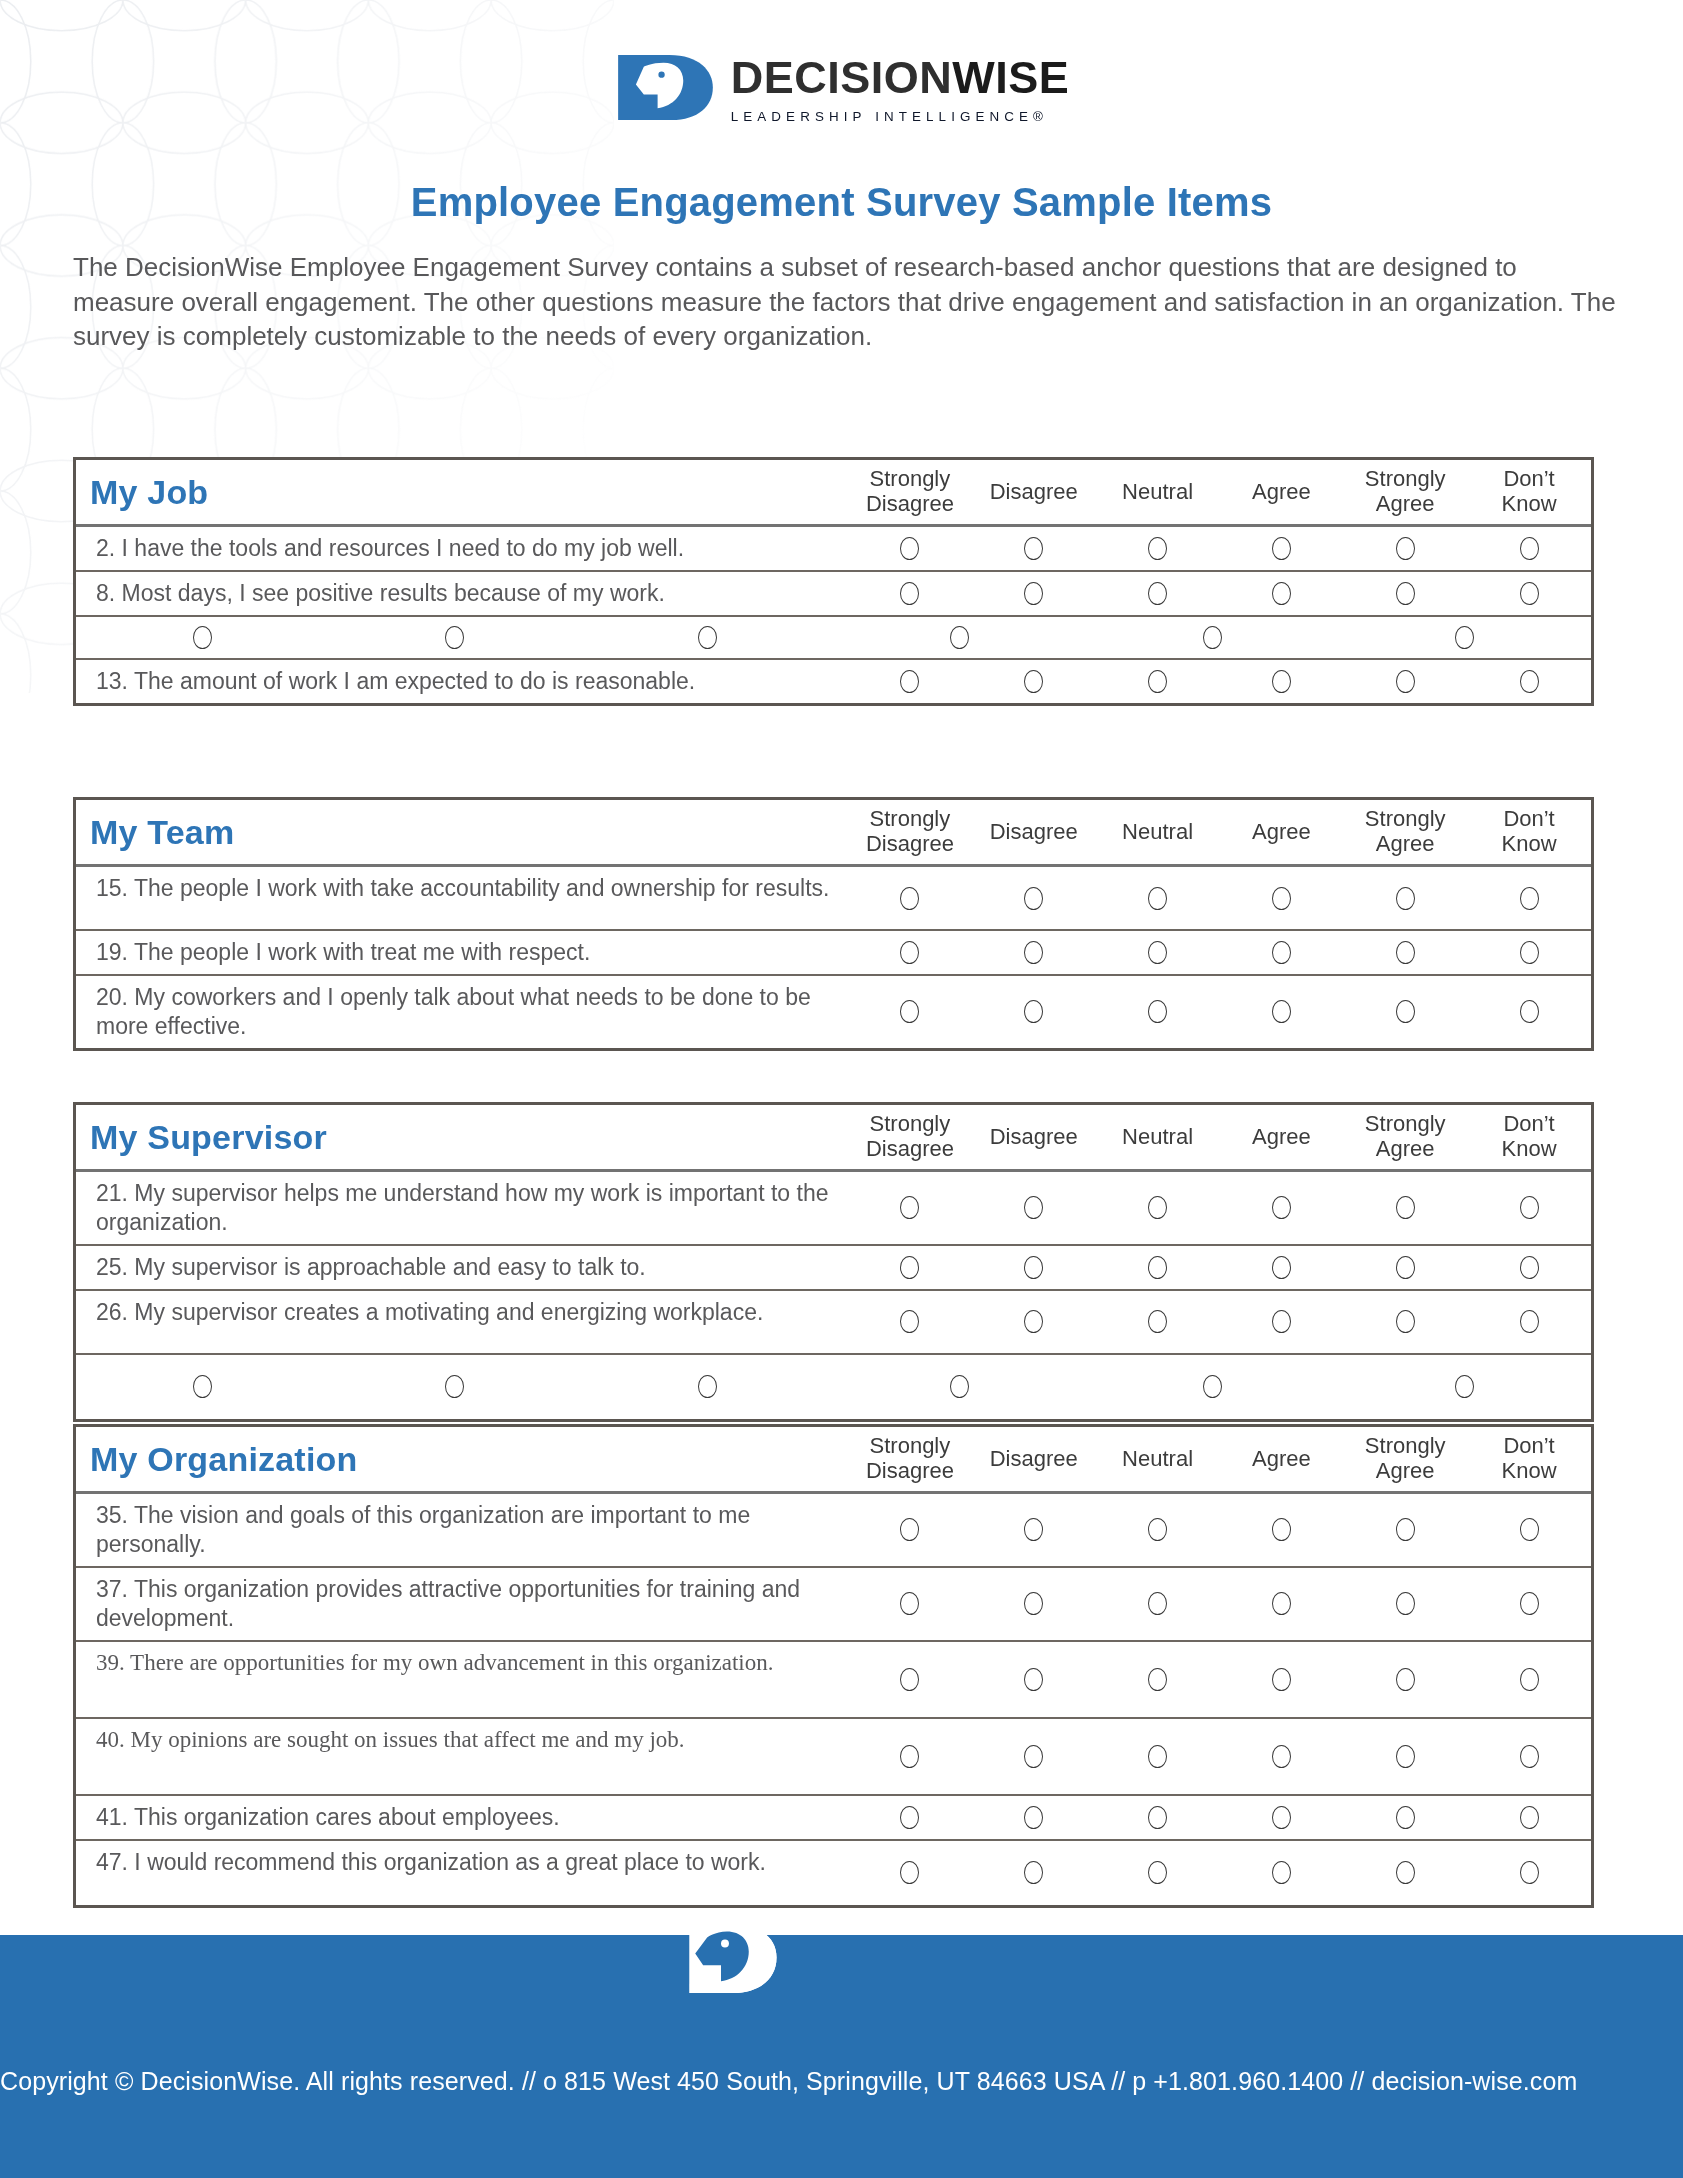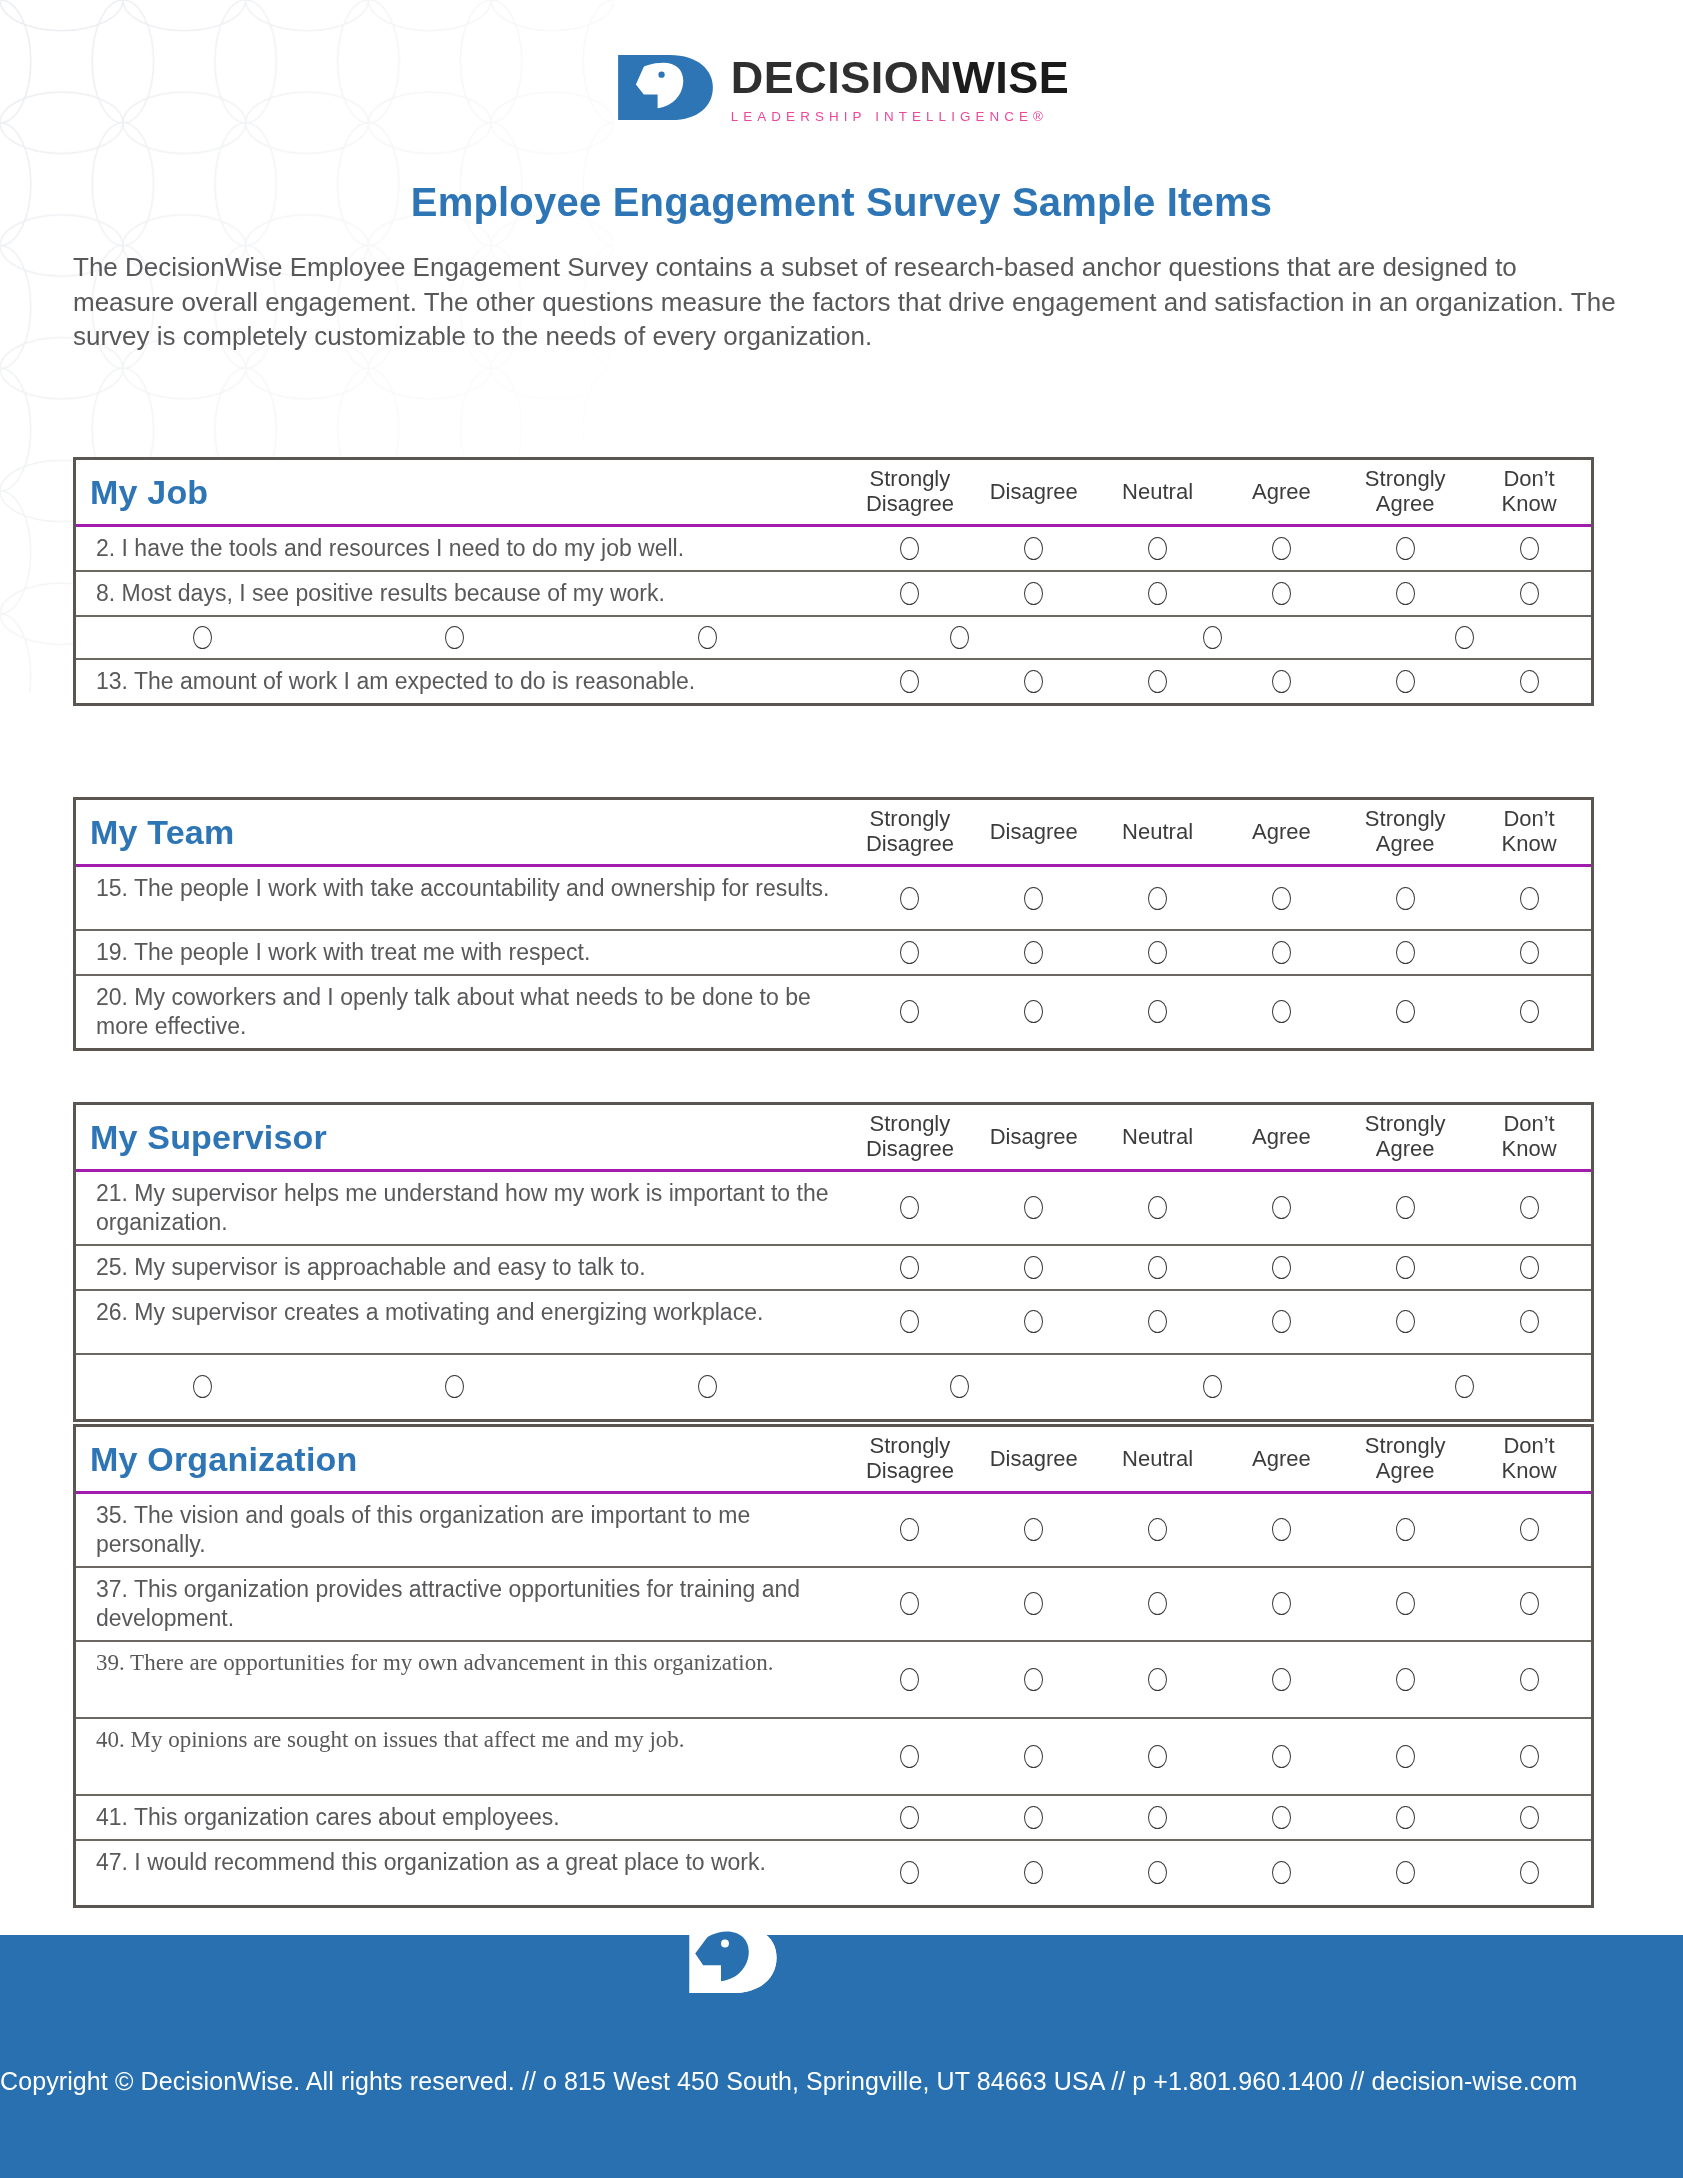--- a/index.html
+++ b/index.html
@@ -64,21 +64,21 @@
     letter-spacing: 0.5px;
     color: #2f2f2f;
     line-height: 1.0;
     white-space: nowrap;
   }
   .logo-word .wise { color: #1b1b1b; }
   .logo-tagline {
     font-family: "Liberation Sans", sans-serif;
     font-size: 13.4px;
     letter-spacing: 5.1px;
-    color: #ec4899;
+    color: #0f172a;
     margin-top: 9px;
     white-space: nowrap;
   }
 
   
   .doc-title {
     position: absolute;
     left: 0;
     top: 180px;
     width: 1683px;
@@ -104,21 +104,21 @@
     position: absolute;
     left: 73px;
     width: 1521px;
     border: 3px solid #5b5651;
     background: #ffffff;
   }
 
   .section-head {
     display: flex;
     align-items: stretch;
-    border-bottom: 3px solid #a21caf;
+    border-bottom: 3px solid #737373;
     min-height: 67px;
   }
   .section-title {
     flex: 0 0 auto;
     width: 772px;
     display: flex;
     align-items: center;
     padding-left: 14px;
     font-size: 34px;
     font-weight: bold;

